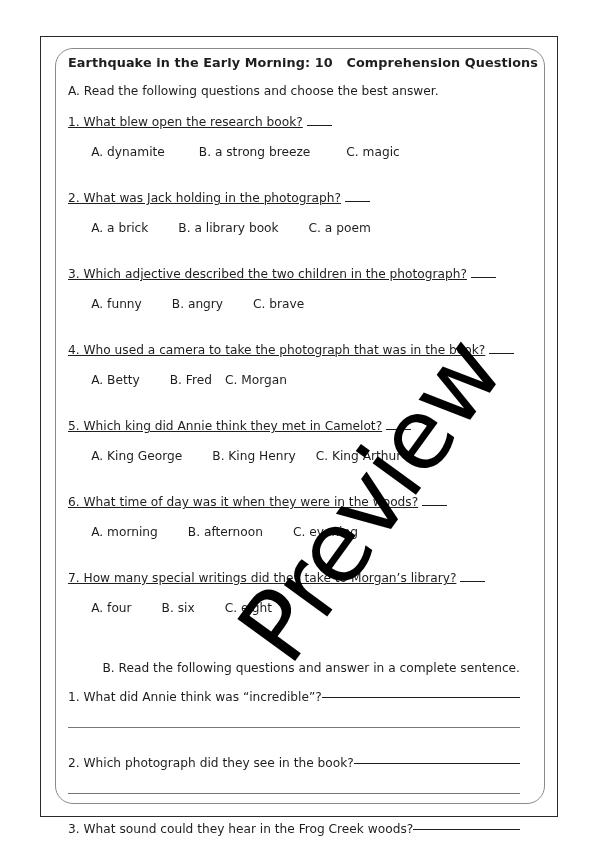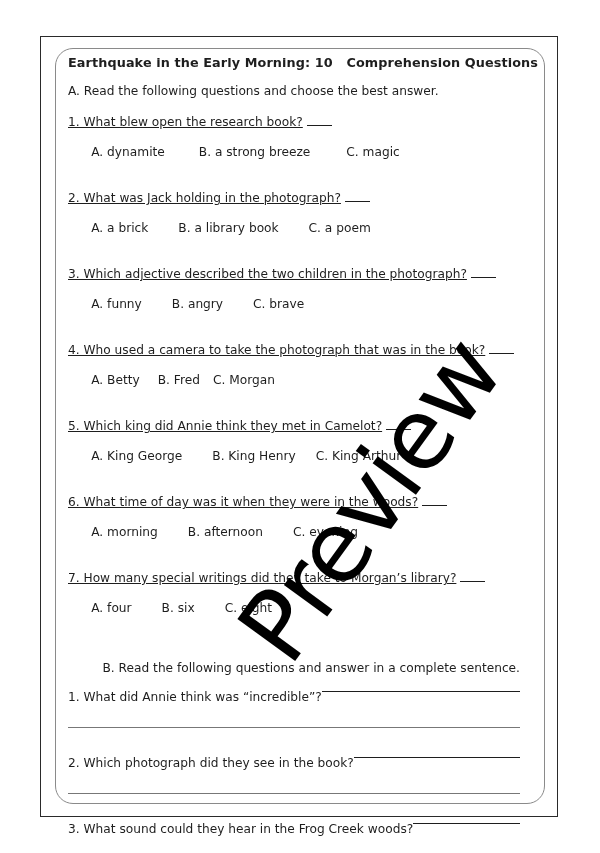--- a/index.html
+++ b/index.html
@@ -27,21 +27,21 @@
     .qa { margin-top: 15px; }
     .q { white-space: pre; text-decoration: underline; }
     .opts { white-space: pre; }
     .opt { display: inline-block; }
     .opt + .opt { margin-left: 32px; text-align: center; }
     .blank {
       display: inline-block; width: 25px; border-bottom: 1px solid #1e1e1e;
       height: 11px; margin-left: 4px; vertical-align: baseline;
     }
     .secB { margin-top: 30px; text-align: right; }
-    .bq { display: flex; align-items: flex-start; margin-top: 14px; }
+    .bq { display: flex; align-items: center; margin-top: 14px; }
     .bq .btext { white-space: pre; }
     .bq .bline {
       flex: 1; border-bottom: 1px solid #1e1e1e; margin-bottom: 2px; height: 1px;
     }
     .fullline { height: 22px; border-bottom: 1.6px solid #777; }
     .bgap { height: 28px; }
     .watermark {
       position: absolute; left: 370px; top: 500px;
       transform: translate(-50%, -50%) rotate(-54deg);
       font-family: "DejaVu Sans", sans-serif; font-size: 98px;
@@ -77,21 +77,21 @@
   <div class="qa">
     <div class="q"><span>3. Which adjective described the two children in the photograph?</span><span class="blank"></span></div>
     <div class="opts">
       <span class="opt">A. funny</span><span class="opt" style="margin-left:30px">B. angry</span><span class="opt" style="margin-left:30px">C. brave</span>
     </div>
   </div>
 
   <div class="qa">
     <div class="q"><span>4. Who used a camera to take the photograph that was in the book?</span><span class="blank"></span></div>
     <div class="opts">
-      <span class="opt">A. Betty</span><span class="opt" style="margin-left:18px">B. Fred</span><span class="opt" style="margin-left:13px">C. Morgan</span>
+      <span class="opt">A. Betty</span><span class="opt" style="margin-left:30px">B. Fred</span><span class="opt" style="margin-left:13px">C. Morgan</span>
     </div>
   </div>
 
   <div class="qa">
     <div class="q"><span>5. Which king did Annie think they met in Camelot?</span><span class="blank"></span></div>
     <div class="opts">
       <span class="opt">A. King George</span><span class="opt" style="margin-left:30px">B. King Henry</span><span class="opt" style="margin-left:20px">C. King Arthur</span>
     </div>
   </div>
 

